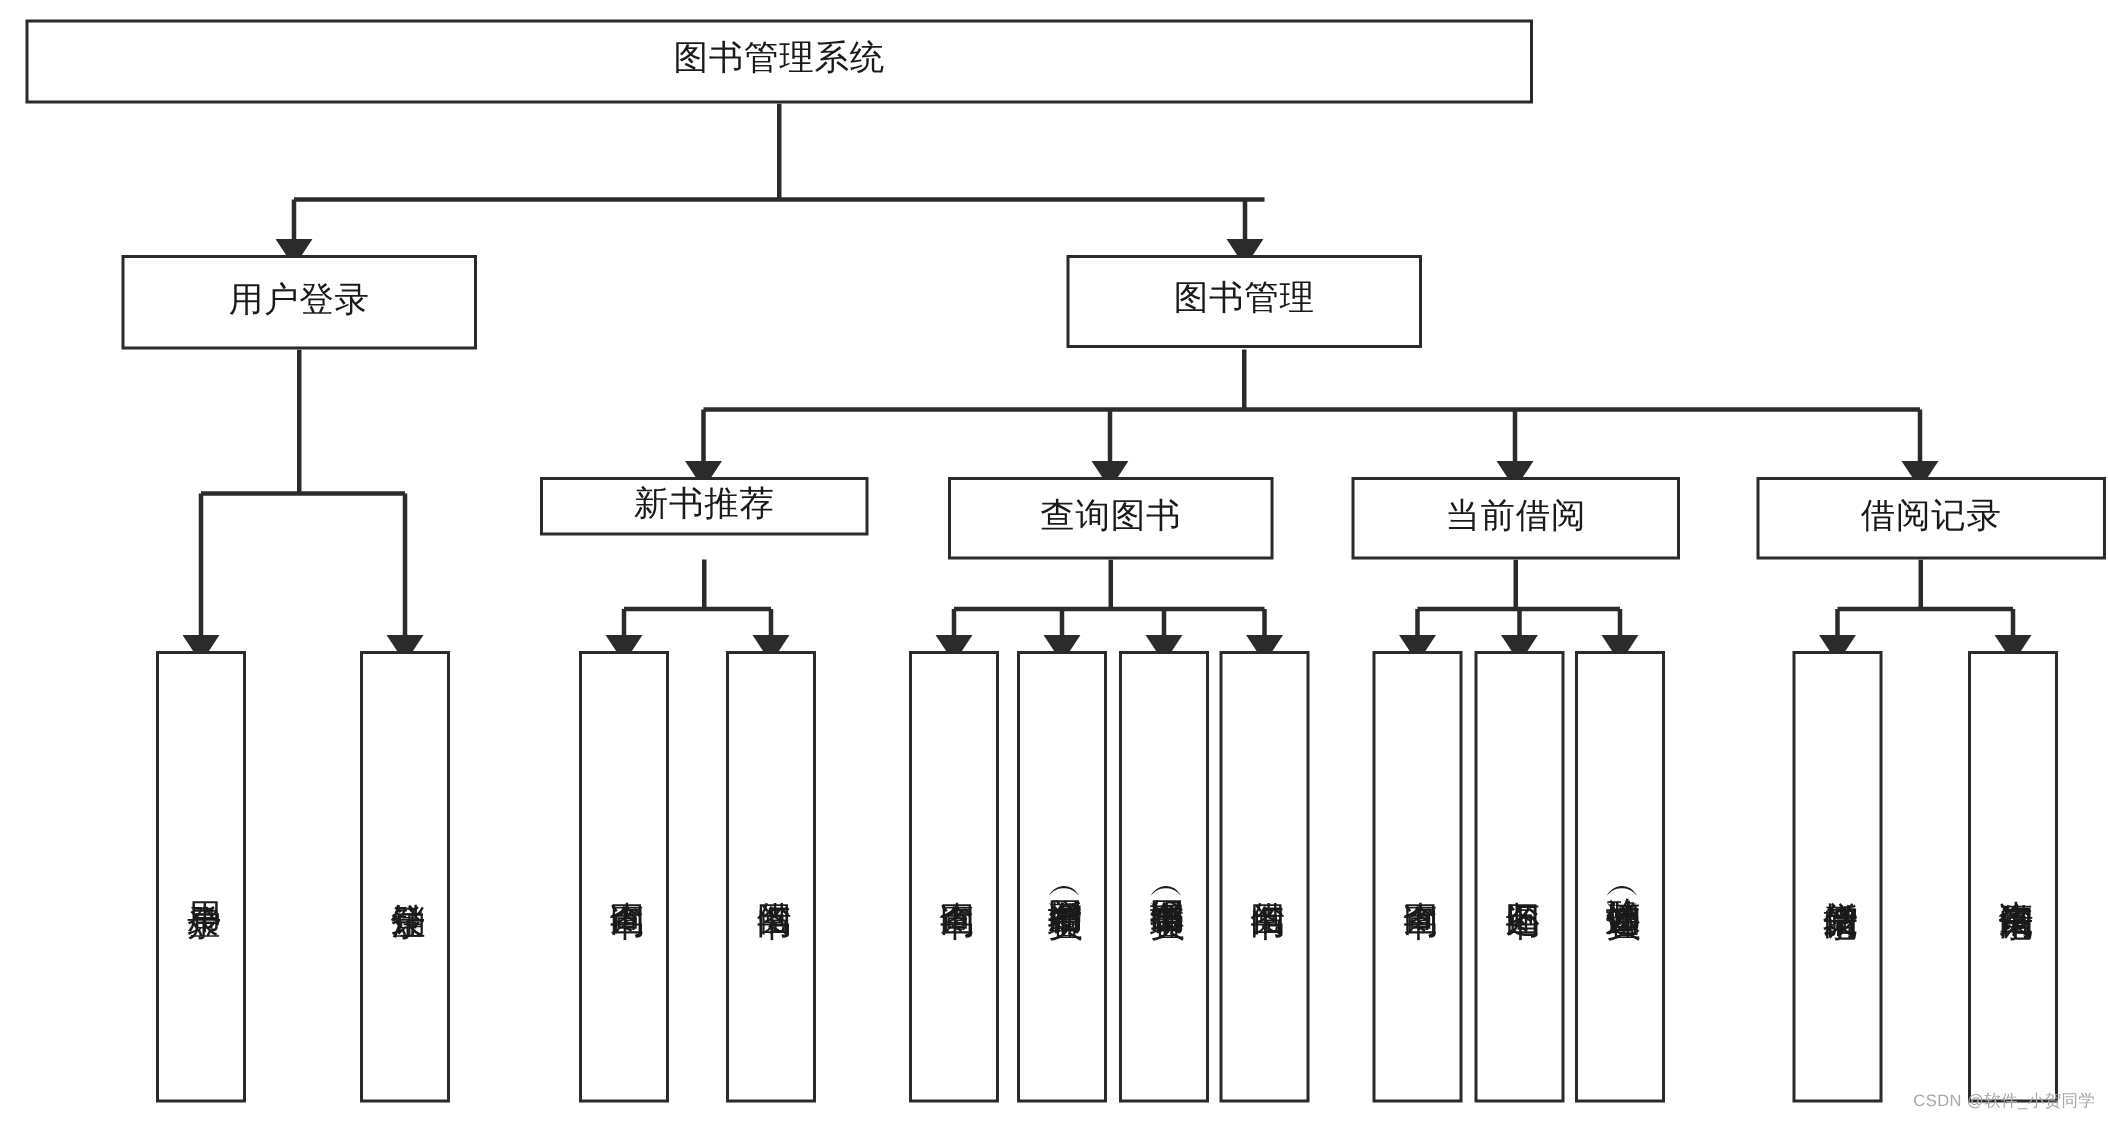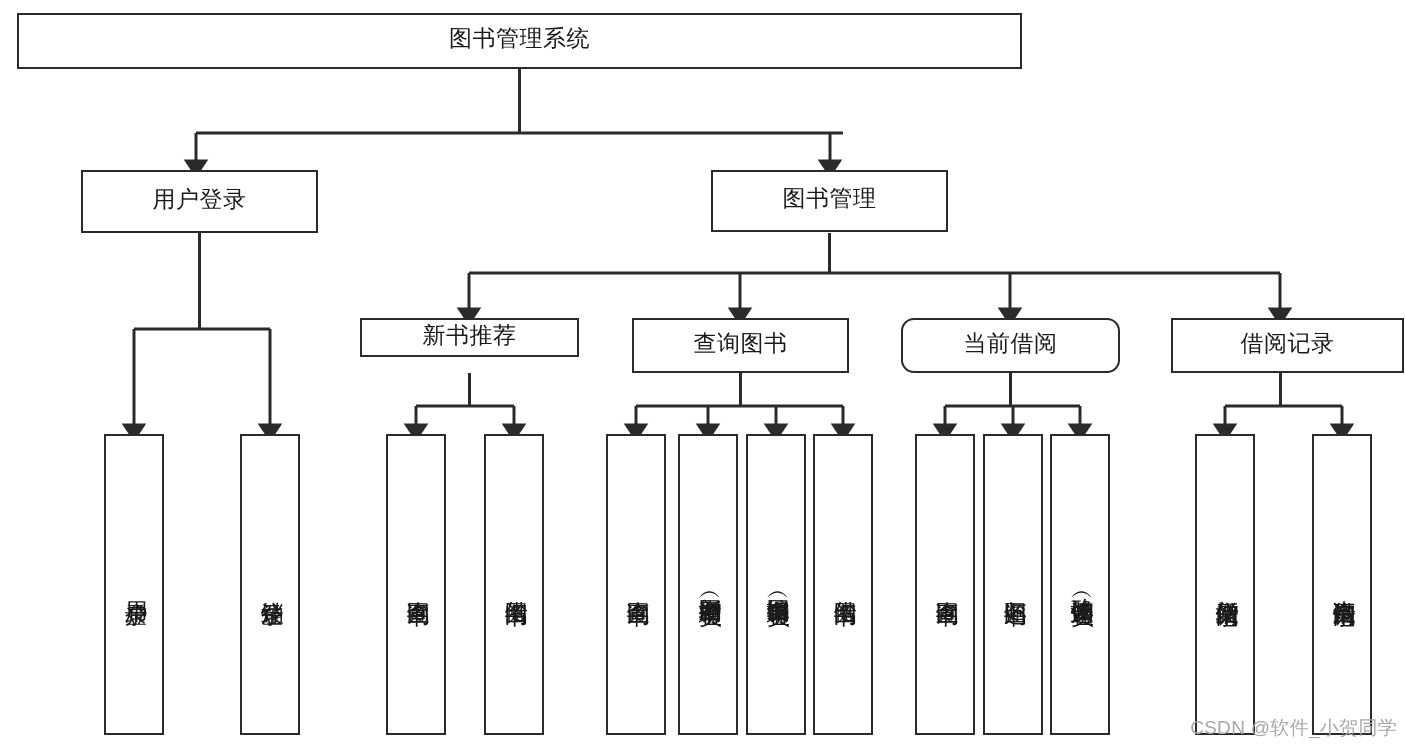--- a/index.html
+++ b/index.html
@@ -56,21 +56,21 @@
     writing-mode: vertical-rl;
     text-orientation: upright;
     font-size: 23px;
     line-height: 1.28;
     letter-spacing: 1px;
   }
   #watermark {
     position: absolute;
     right: 8px;
     bottom: 6px;
-    font-size: 19px;
+    font-size: 11px;
     color: #a8a8a8;
     z-index: 5;
     white-space: pre;
     letter-spacing: 0.3px;
   }
 </style>
 </head>
 <body>
 
 <div id="stage">
@@ -135,21 +135,21 @@
   <div class="node h-node" style="left: 711px; top: 170px; width: 237px; height: 62px;">
     <span class="node-label">图书管理</span>
   </div>
 
   <div class="node h-node" style="left: 360px; top: 318px; width: 219px; height: 39px;">
     <span class="node-label">新书推荐</span>
   </div>
   <div class="node h-node" style="left: 632px; top: 318px; width: 217px; height: 55px;">
     <span class="node-label">查询图书</span>
   </div>
-  <div class="node h-node" style="left: 901px; top: 318px; width: 219px; height: 55px; border-radius: 13px;">
+  <div class="node h-node" style="left: 901px; top: 318px; width: 219px; height: 55px;">
     <span class="node-label">当前借阅</span>
   </div>
   <div class="node h-node" style="left: 1171px; top: 318px; width: 233px; height: 55px;">
     <span class="node-label">借阅记录</span>
   </div>
 
   <div class="node v-node" style="left: 104px; top: 434px; width: 60px; height: 301px;">
     <span class="node-label">用户登录</span>
   </div>
   <div class="node v-node" style="left: 240px; top: 434px; width: 60px; height: 301px;">

